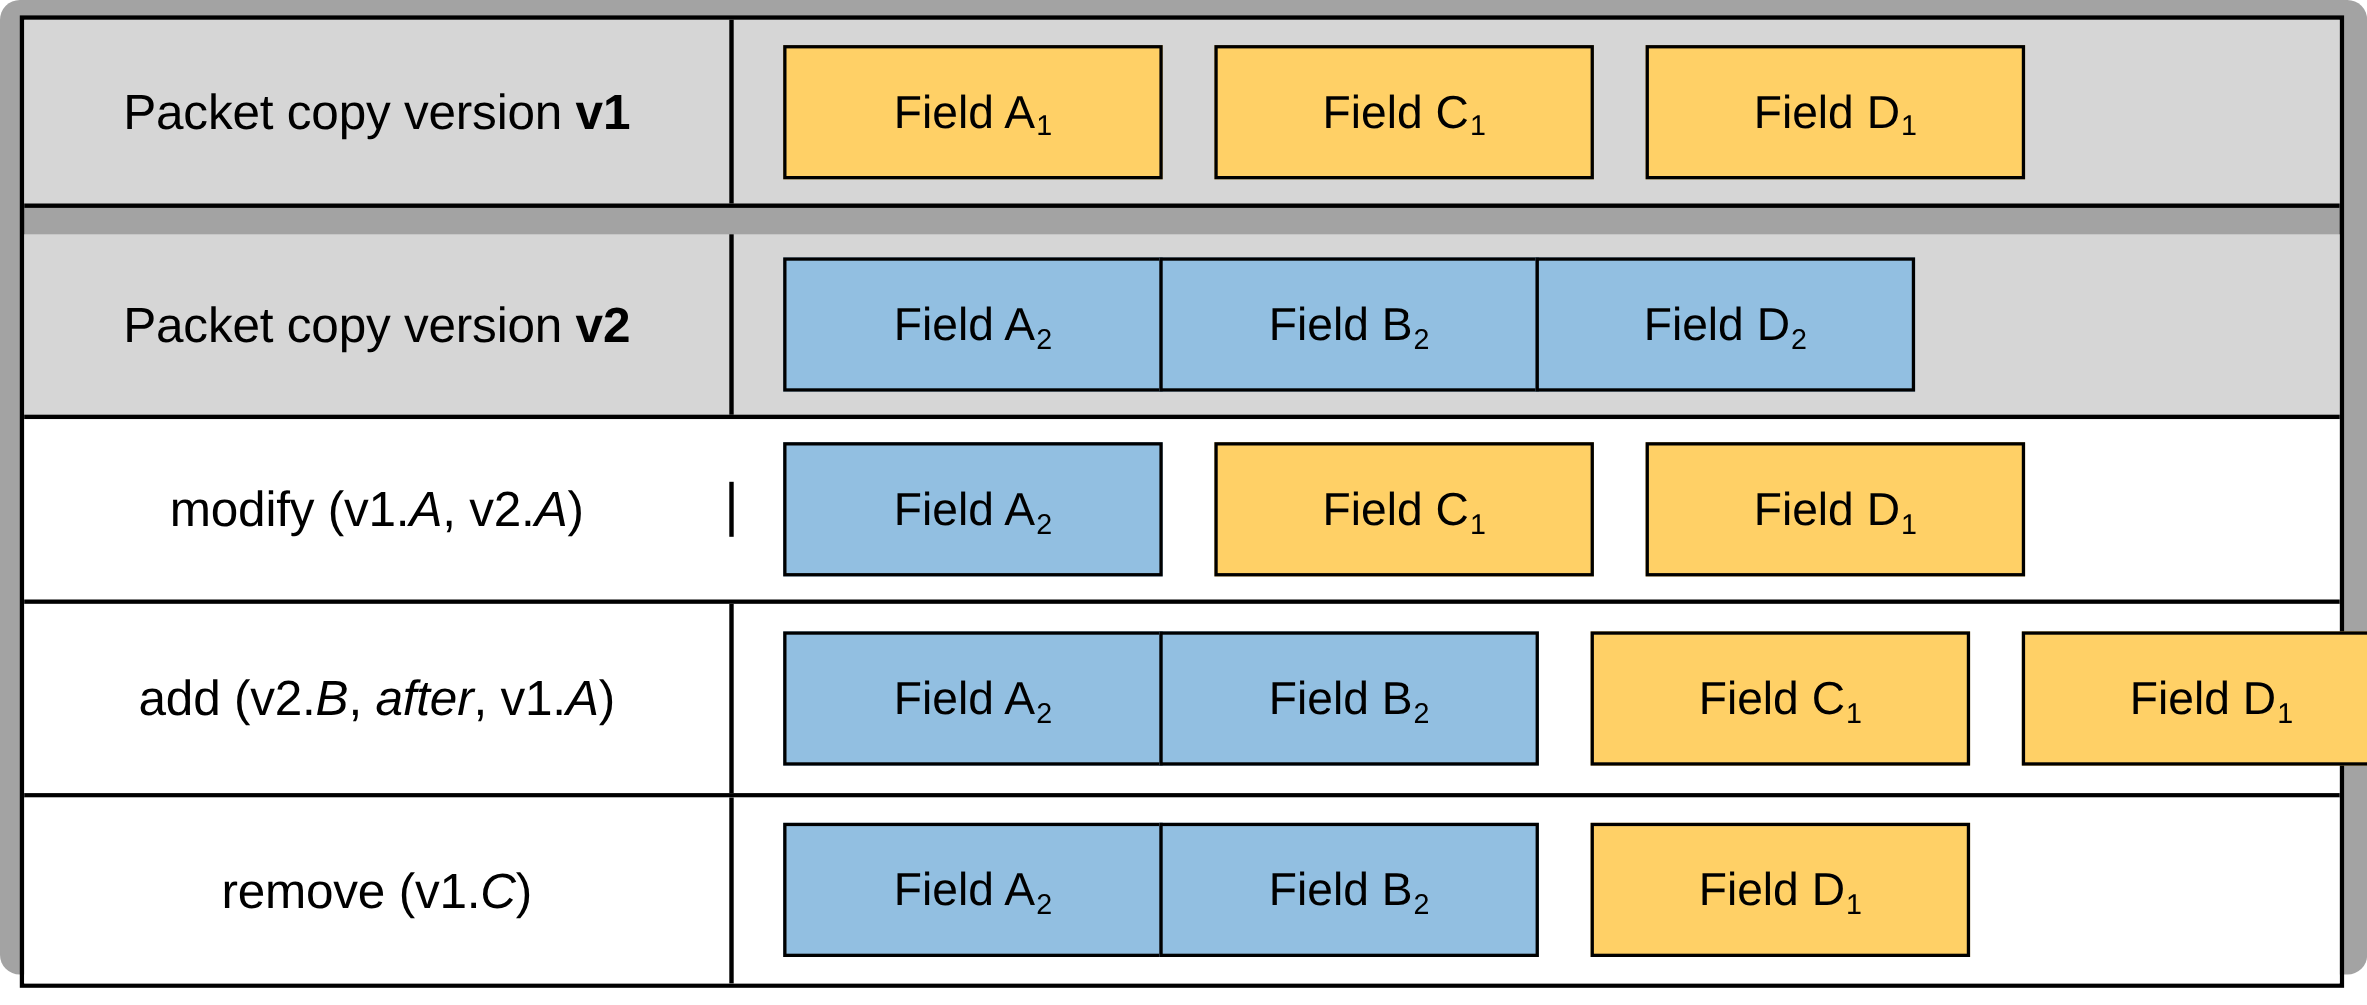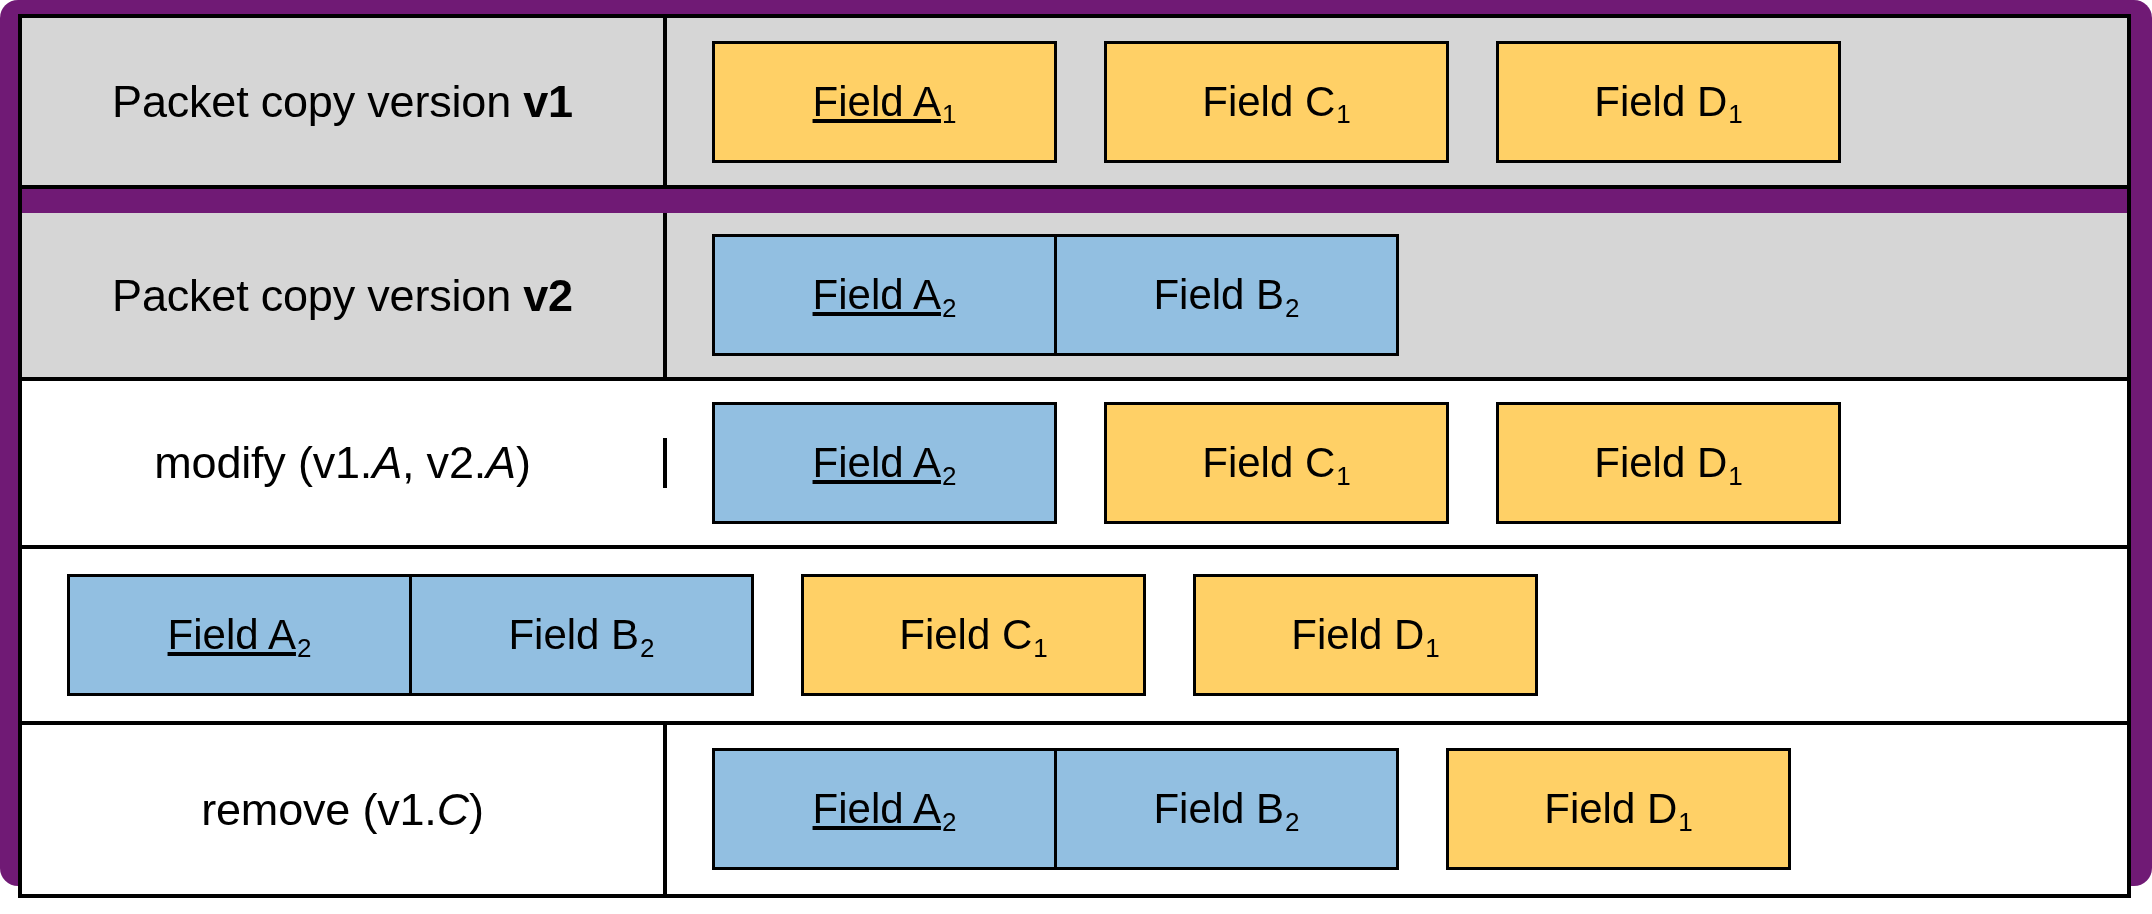--- a/index.html
+++ b/index.html
@@ -11,21 +11,21 @@
     width: 2152px;
     height: 914px;
     font-family: "Liberation Sans", sans-serif;
     overflow: hidden;
   }
 
   #figure {
     position: relative;
     width: 2152px;
     height: 886px;
-    background: #701a75;
+    background: #a3a3a3;
     border-radius: 18px;
   }
 
   
   .table {
     position: absolute;
     left: 18px;
     top: 14px;
     width: 2113px;
     height: 884px;
@@ -94,21 +94,21 @@
 
   .block {
     box-sizing: border-box;
     border: 3px solid #000000;
     margin-left: -3px;
     display: flex;
     align-items: center;
     justify-content: center;
     position: relative;
   }
-  .block:first-child { margin-left: 0; text-decoration: underline; }
+  .block:first-child { margin-left: 0; }
 
   .block .blabel {
     font-size: 42px;
     color: #000000;
     white-space: nowrap;
     line-height: 1;
   }
   .block .blabel sub {
     font-size: 0.62em;
     vertical-align: baseline;
@@ -164,20 +164,23 @@
         <span class="label-text">Packet copy version <b>v2</b></span>
       </div>
       <div class="fields-cell">
         <div class="blocks">
           <div class="block w-a c-blue">
             <span class="blabel">Field A<sub>2</sub></span>
           </div>
           <div class="block w-b c-blue">
             <span class="blabel">Field B<sub>2</sub></span>
           </div>
+          <div class="block w-d c-blue">
+            <span class="blabel">Field D<sub>2</sub></span>
+          </div>
         </div>
       </div>
     </div>
 
     <div class="row r3 plain">
       <div class="label-cell">
         <span class="label-text">modify (v1.<i>A</i>, v2.<i>A</i>)</span>
       </div>
       <div class="fields-cell">
         <div class="blocks">
@@ -188,20 +191,23 @@
             <span class="blabel">Field C<sub>1</sub></span>
           </div>
           <div class="block w-d c-yellow">
             <span class="blabel">Field D<sub>1</sub></span>
           </div>
         </div>
       </div>
     </div>
 
     <div class="row r4 plain">
+      <div class="label-cell">
+        <span class="label-text">add (v2.<i>B</i>, <i>after</i>, v1.<i>A</i>)</span>
+      </div>
       <div class="fields-cell">
         <div class="blocks">
           <div class="block w-a c-blue">
             <span class="blabel">Field A<sub>2</sub></span>
           </div>
           <div class="block w-b c-blue">
             <span class="blabel">Field B<sub>2</sub></span>
           </div>
           <div class="block w-c c-yellow">
             <span class="blabel">Field C<sub>1</sub></span>

